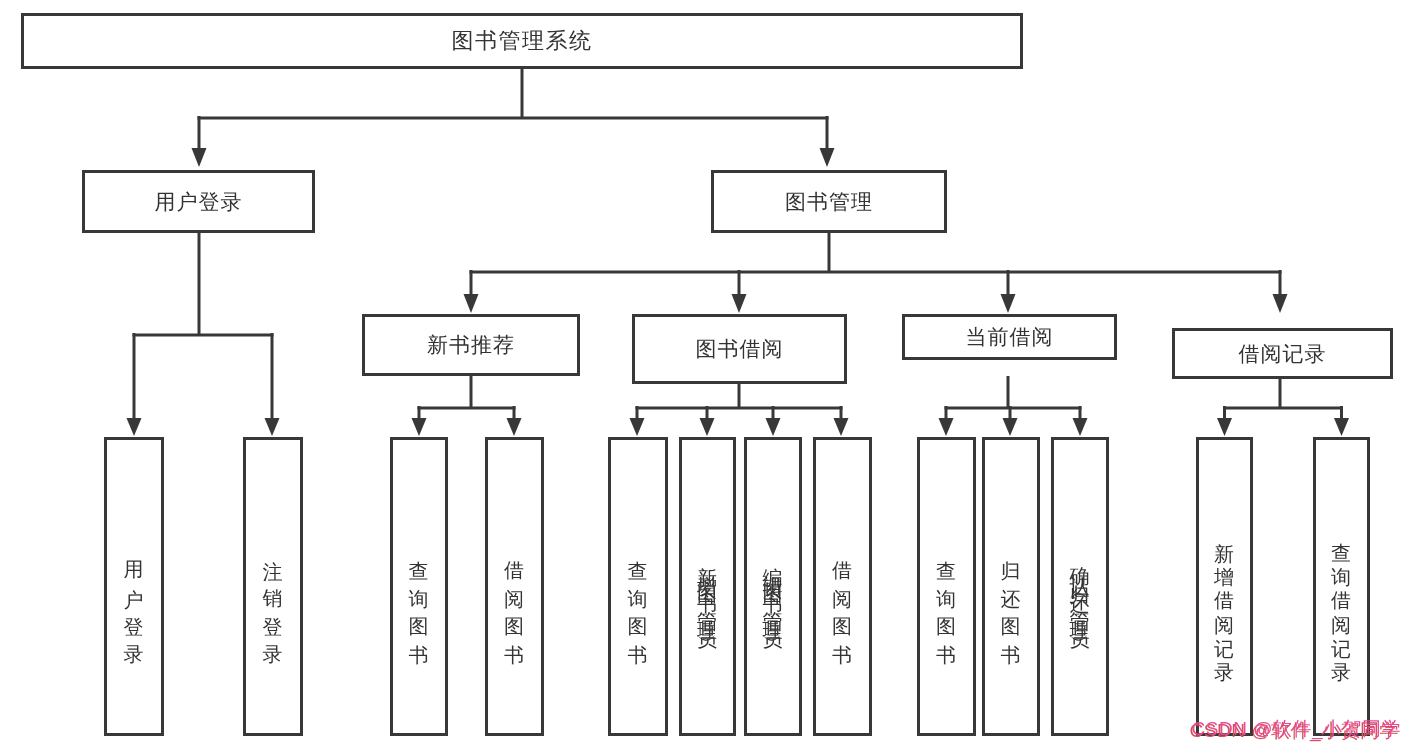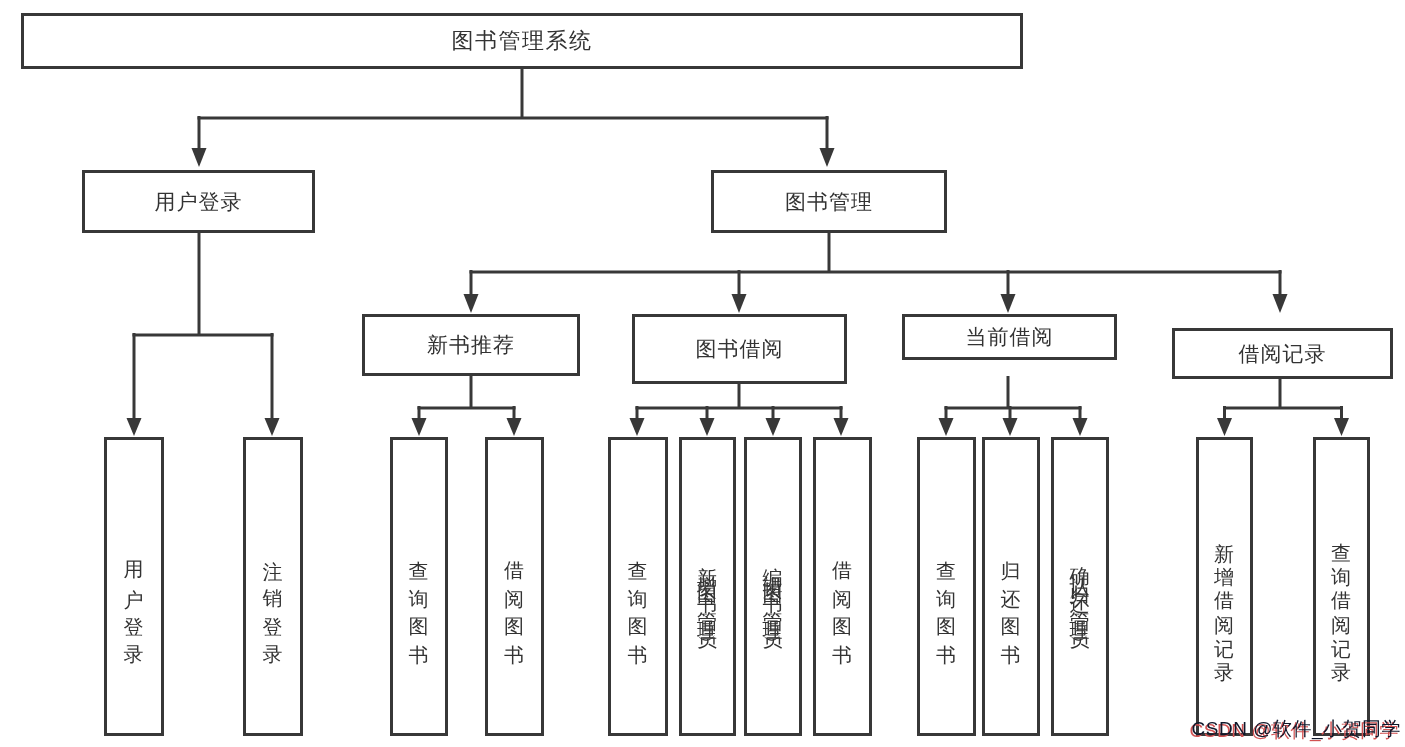--- a/index.html
+++ b/index.html
@@ -32,21 +32,21 @@
     writing-mode:vertical-rl;
     text-orientation:mixed;
     line-height:1;
     white-space:nowrap;
   }
   .watermark{
     position:absolute;
     right:4px;bottom:5px;
     font-size:19px;
     letter-spacing:0.5px;
-    color:#0f172a;
+    color:#ec4899;
     text-shadow:-2px 2px 0 #d25252;
     z-index:5;
   }
 </style>
 </head>
 <body>
 
 <div class="canvas">
 
   <svg class="connectors" viewBox="0 0 1405 747" xmlns="http://www.w3.org/2000/svg">

